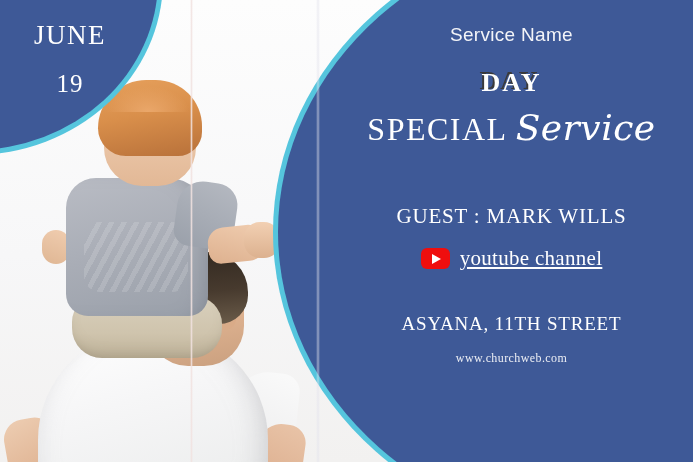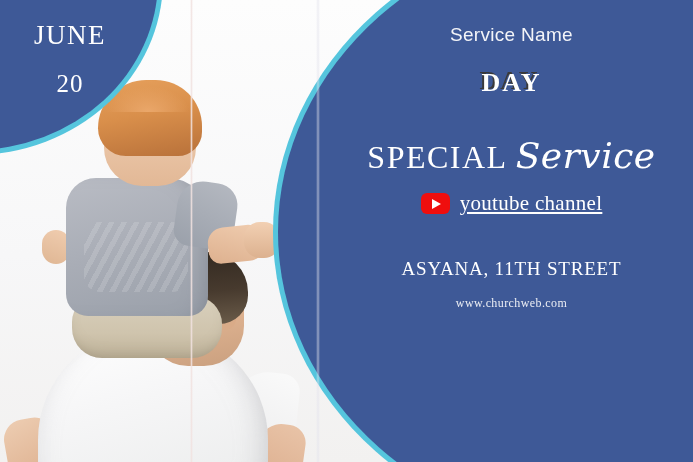--- a/index.html
+++ b/index.html
@@ -165,21 +165,21 @@
     font-size:57px;font-weight:700;letter-spacing:1px;
     line-height:1;margin-top:8px;
     text-shadow:-3px -3px 0 #3a3a3a;
   }
   .day{
     font-family:"Liberation Serif",serif;
     font-size:26px;font-weight:700;letter-spacing:2px;
     margin-top:22px;text-shadow:-2px -2px 0 #3a3a3a;
   }
   .special-line{
-    margin-top:40px;line-height:1;white-space:nowrap;
+    margin-top:12px;line-height:1;white-space:nowrap;
   }
   .special{
     font-family:"Liberation Serif",serif;
     font-size:32px;font-weight:400;letter-spacing:1.5px;
   }
   .service{
     font-family:"DejaVu Serif",serif;
     font-size:36px;font-style:italic;font-weight:400;
     letter-spacing:.5px;margin-left:8px;
   }
@@ -237,34 +237,35 @@
     <div class="kid-hair"></div>
   </div>
 
   <div class="panel-stroke"></div>
   <div class="panel"></div>
   <div class="panel-seam"></div>
 
   <div class="corner-circle"></div>
   <div class="corner-text">
     <div class="corner-month">JUNE</div>
-    <div class="corner-day">20</div>
+    <div class="corner-day">19</div>
   </div>
 
   <div class="content">
 
     <div class="church-name">Service Name</div>
 
 
     <div class="day">DAY</div>
 
     <div class="special-line">
       <span class="special">SPECIAL</span><span class="service">Service</span>
     </div>
 
+    <div class="guest">GUEST : MARK WILLS</div>
 
     <div class="yt-row">
       <span class="yt-icon">
         <span class="yt-tri"></span>
       </span>
       <span class="yt-label">youtube channel</span>
     </div>
 
     <div class="address">ASYANA, 11TH STREET</div>
 

